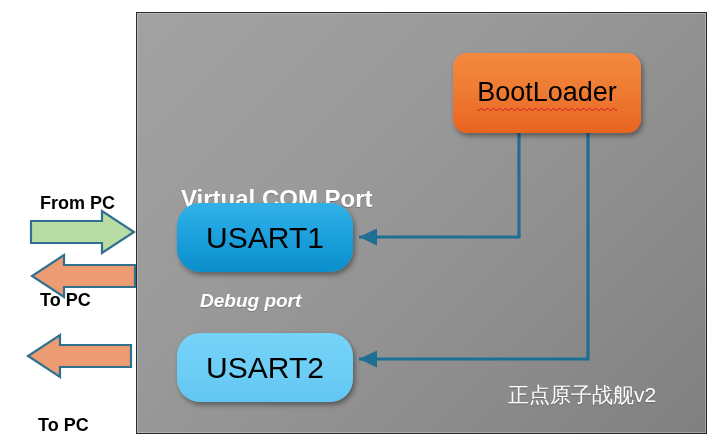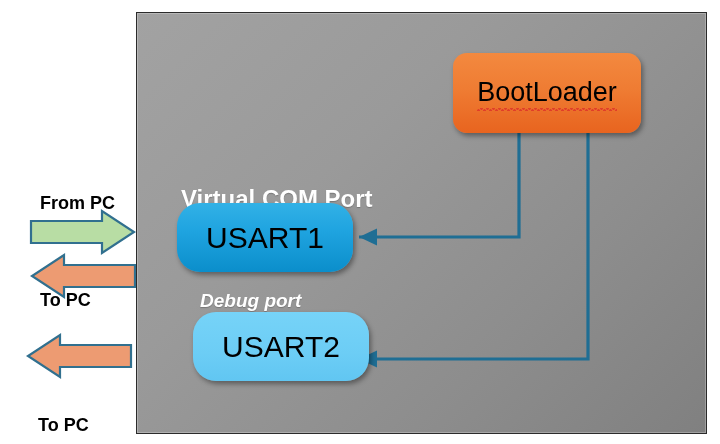--- a/index.html
+++ b/index.html
@@ -165,35 +165,36 @@
 </svg>
 
 <div class="legend-text" id="text-to-pc-2">To PC</div>
 
 <div id="panel">
 
   <div class="panel-label" id="label-vcp" style="left:44px; top:148px;">Virtual COM Port</div>
 
   <div class="panel-label" id="label-debug" style="left:63px; top:277px;">Debug port</div>
 
+  <div class="panel-label" id="label-board" style="left:371px; top:368px;">正点原子战舰v2</div>
 
   <svg id="connectors" style="width:571px;height:422px;">
 
     <path d="M 382,68 L 382,224 L 222,224" fill="none" stroke="#1f6e94" stroke-width="3.2" stroke-linejoin="miter" stroke-linecap="butt"></path>
     <polygon points="222,224 240,215.5 240,232.5" fill="#1f6e94"></polygon>
 
     <path d="M 451,68 L 451,346 L 222,346" fill="none" stroke="#1f6e94" stroke-width="3.2" stroke-linejoin="miter" stroke-linecap="butt"></path>
     <polygon points="222,346 240,337.5 240,354.5" fill="#1f6e94"></polygon>
   </svg>
 
   <div class="node" id="node-bootloader" style="left:316px; top:40px;">
     <span class="lbl">BootLoader</span>
   </div>
 
   <div class="node" id="node-usart1" style="left:40px; top:190px;">
     <span class="lbl">USART1</span>
   </div>
 
-  <div class="node" id="node-usart2" style="left:40px; top:299px;margin-left:16px;">
+  <div class="node" id="node-usart2" style="left:40px; top:320px;">
     <span class="lbl">USART2</span>
   </div>
 
 </div>
 
 </body></html>

